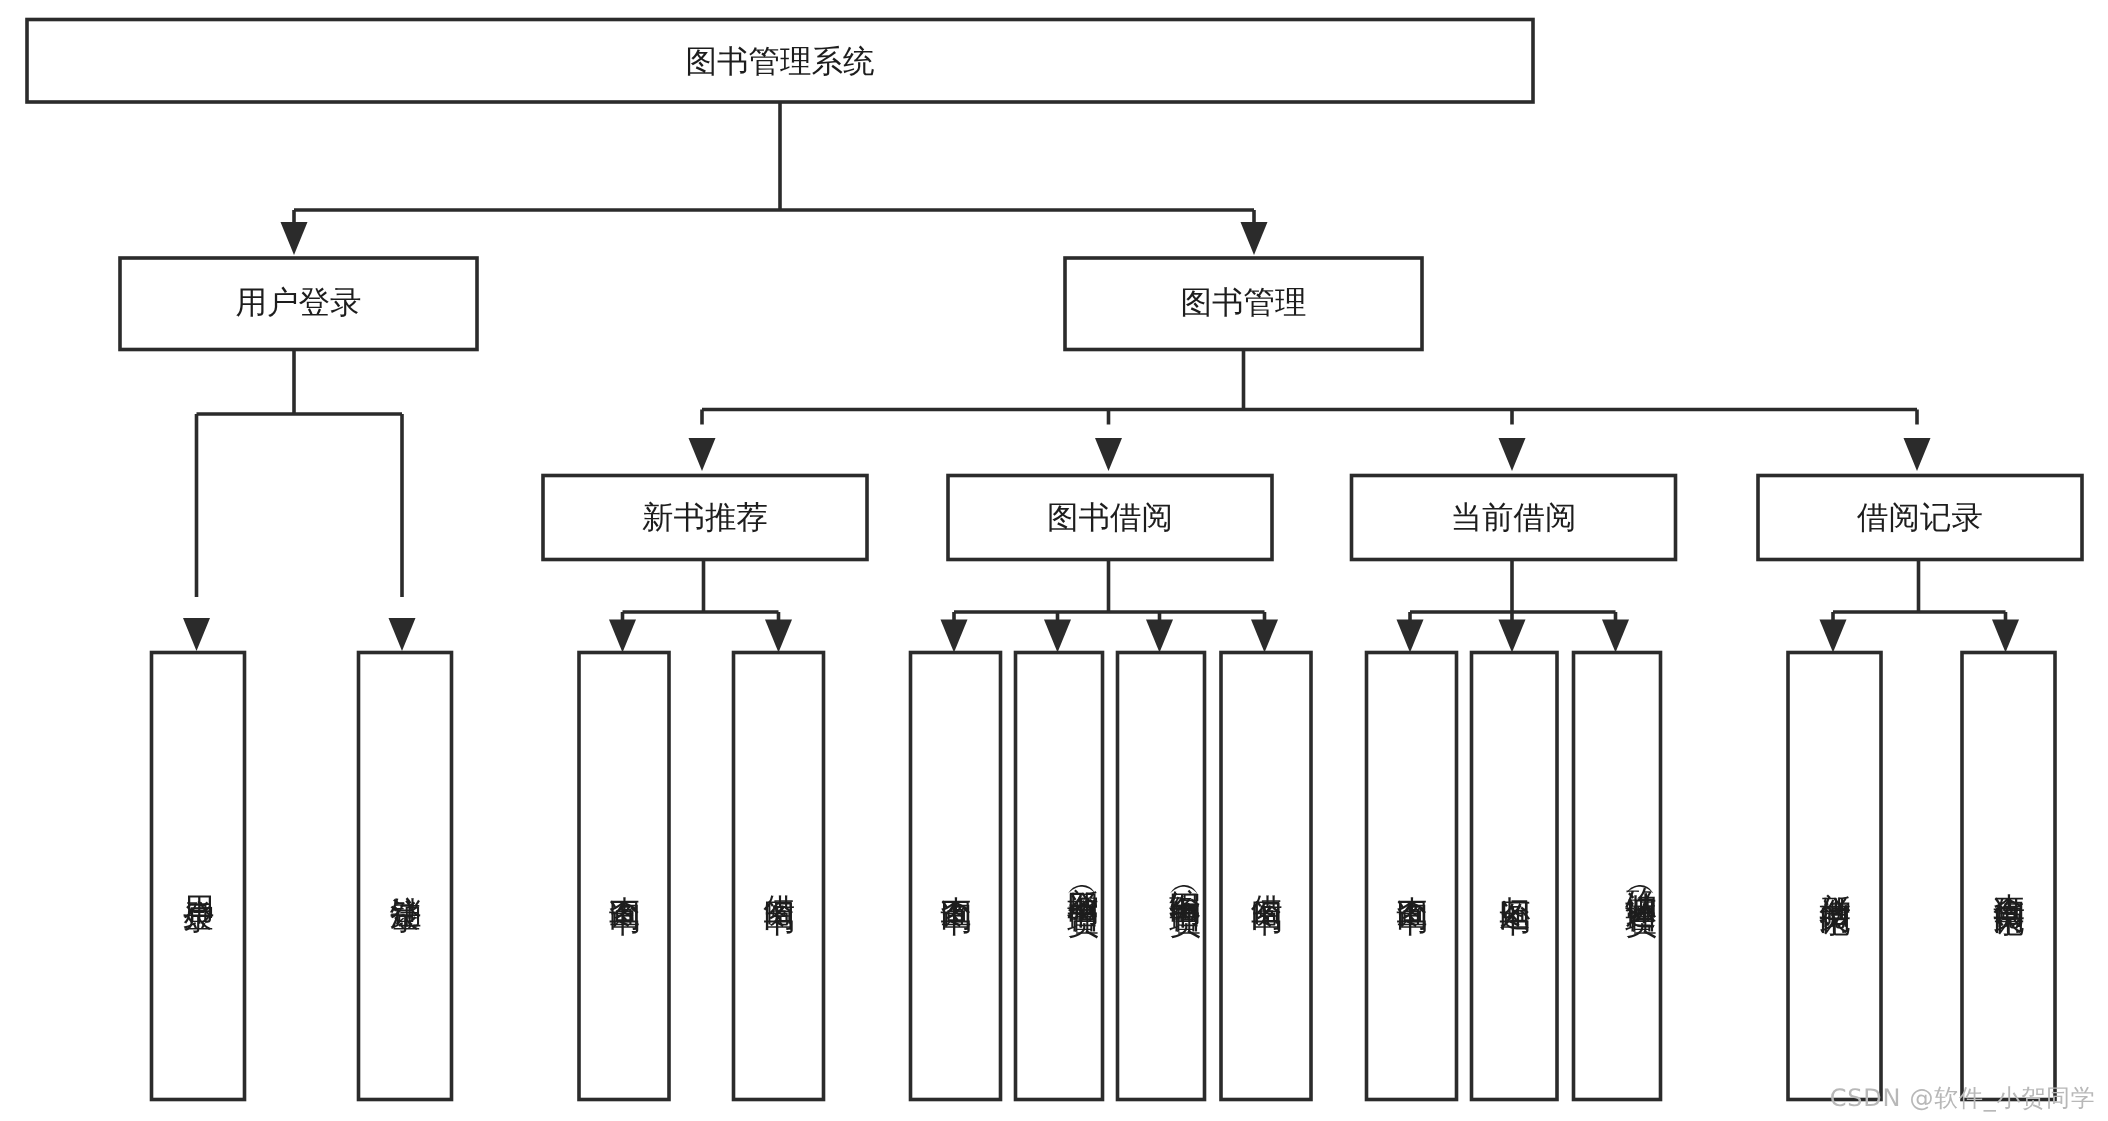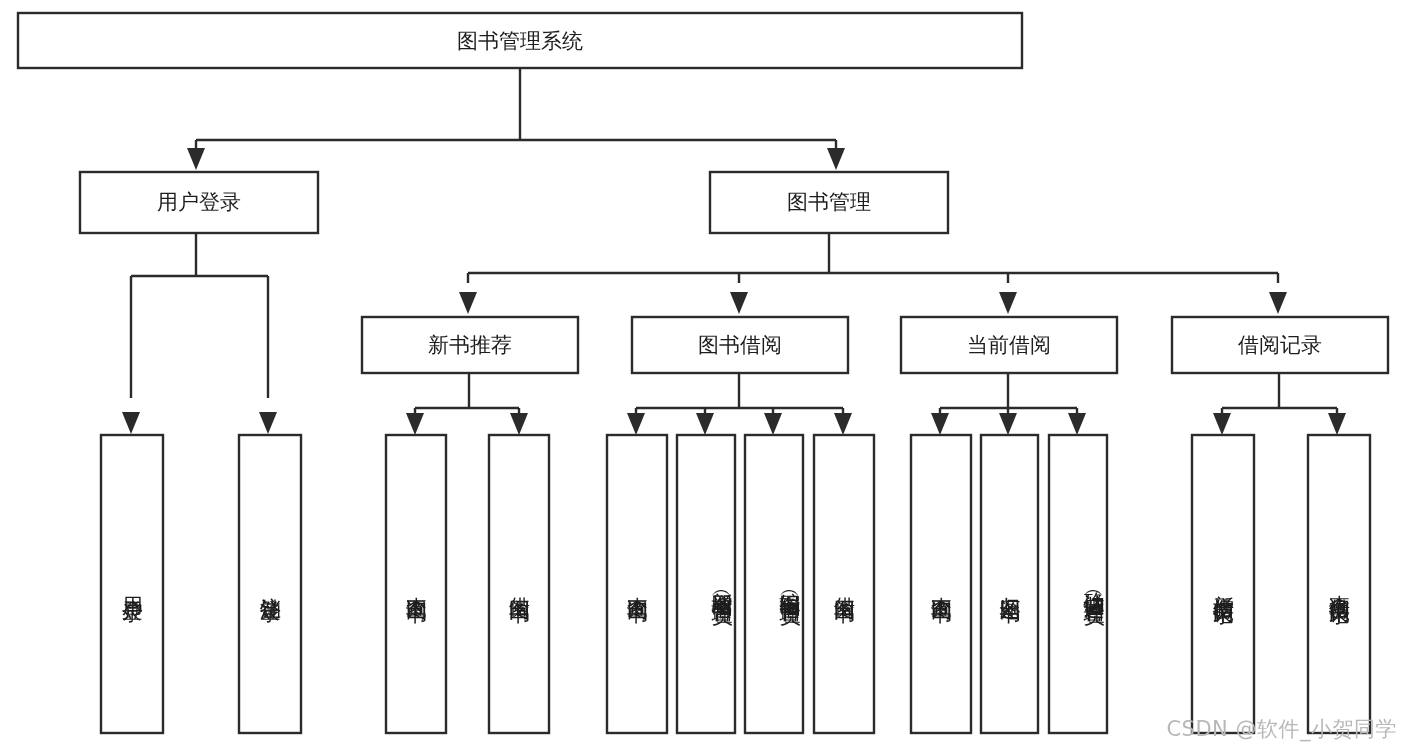--- a/index.html
+++ b/index.html
@@ -12,21 +12,21 @@
   .node-box{fill:#ffffff;stroke:#2b2b2b;stroke-width:2.4;}
   .connector{stroke:#2b2b2b;stroke-width:2.4;fill:none;stroke-linecap:butt;}
   .arrow-head{fill:#2b2b2b;stroke:none;}
   .node-label{
     font-family:"DejaVu Sans","Liberation Sans",sans-serif;
     fill:#1d1d1d;font-size:21px;text-anchor:middle;dominant-baseline:middle;
   }
   .watermark{
     position:absolute;right:8px;bottom:4px;
     font-family:"DejaVu Sans","Liberation Sans",sans-serif;
-    font-size:21px;color:#b8b8b8;letter-spacing:0.5px;white-space:nowrap;
+    font-size:16px;color:#b8b8b8;letter-spacing:0.5px;white-space:nowrap;
     pointer-events:none;user-select:none;
   }
 </style>
 </head>
 <body>
 
 <div id="stage">
 
   <svg id="diagram" viewBox="0 0 1405 747">
     <defs>

